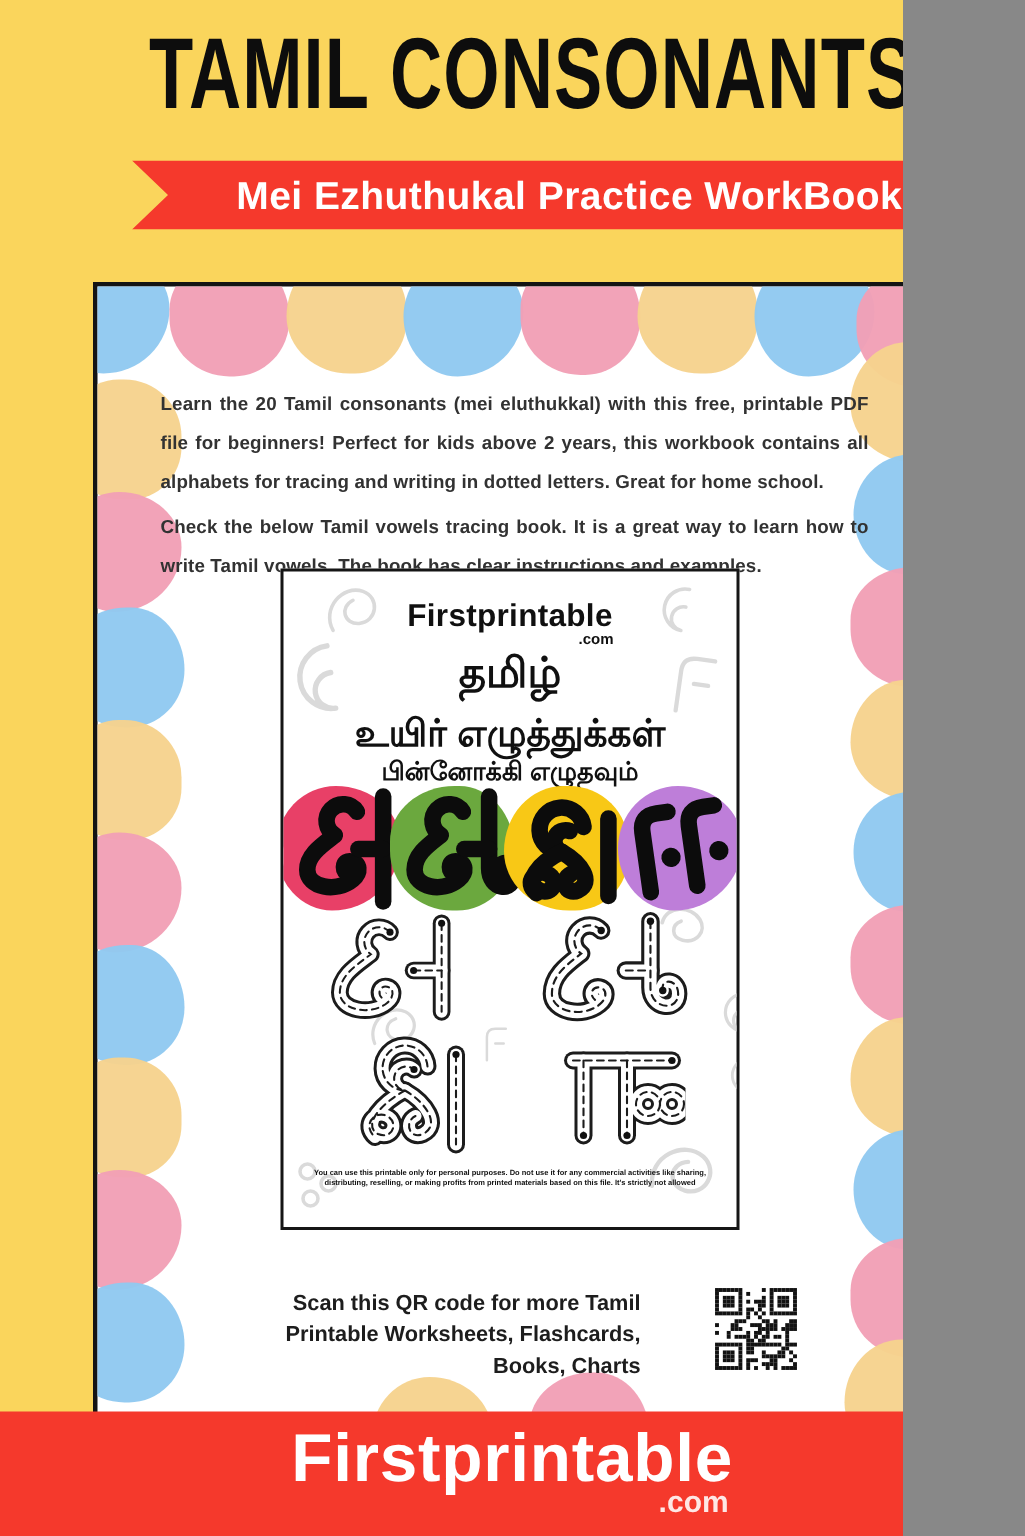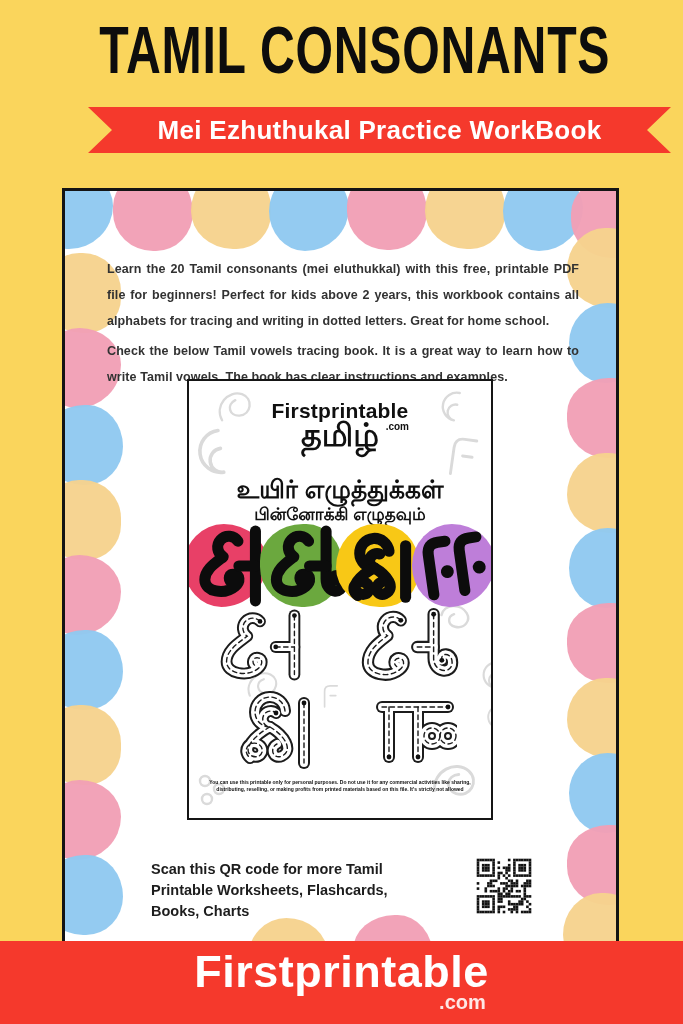--- a/index.html
+++ b/index.html
@@ -1,16 +1,16 @@
 <!DOCTYPE html>
 <html><head>
 <meta charset="utf-8">
 <style>
   html,body{margin:0;padding:0;background:#888;}
-  .page{position:relative;width:683px;height:1024px;overflow:hidden;background:#FAD55C;
+  .page{position:relative;width:602px;height:1024px;overflow:hidden;background:#FAD55C;
         font-family:"Liberation Sans",sans-serif;}
   
   .title-wrap{position:absolute;top:10px;left:0;width:683px;text-align:center;}
   .title{display:inline-block;font-size:67px;line-height:80px;font-weight:900;color:#0d0d0d;
          letter-spacing:1px;transform:scaleX(.72);transform-origin:center;white-space:nowrap;}
   .pdf-icon{position:absolute;left:21px;top:93px;width:80px;height:78px;}
   .pdf-label{position:absolute;left:0;top:46px;width:68px;text-align:center;color:#fff;
              font-size:23px;font-weight:700;letter-spacing:1px;}
   .ribbon{position:absolute;left:88px;top:107px;width:583px;height:46px;}
   .ribbon-text{position:absolute;left:0;top:0;width:583px;height:46px;display:flex;align-items:center;
@@ -25,37 +25,37 @@
   .para{position:absolute;left:42px;width:472px;color:#323232;font-size:12.5px;font-weight:700;
         line-height:26px;text-align:justify;letter-spacing:.1px;}
   
   .cover{position:absolute;left:122px;top:188px;width:302px;height:437px;background:#fff;
          border:2.5px solid #151515;overflow:hidden;}
   .cover .line{position:absolute;left:0;width:100%;text-align:center;color:#101010;}
   .wm{position:absolute;pointer-events:none;}
   .wm path,.wm circle{fill:none;stroke:#dadada;stroke-width:2.4;stroke-linecap:round;stroke-linejoin:round;}
   .brand{top:18px;font-size:21px;font-weight:800;letter-spacing:.2px;}
   .brand-suffix{top:40px;font-size:10px;font-weight:700;text-align:right!important;padding-right:82px;box-sizing:border-box;}
-  .tamil-title{top:36px;font-size:32px;font-weight:700;}
+  .tamil-title{top:52px;font-size:28px;font-weight:700;}
   .tamil-sub1{top:94px;font-size:25px;font-weight:700;}
   .tamil-sub2{top:124px;font-size:17px;font-weight:800;}
   .vowel-circle{position:absolute;top:143px;width:83px;height:83px;}
   .vowel-circle svg{position:absolute;left:-6px;top:-4px;overflow:visible;}
   .sl{fill:none;stroke:#0c0c0c;stroke-width:12;stroke-linecap:round;stroke-linejoin:round;}
   .sldot{fill:#0c0c0c;}
   .trace{position:absolute;}
   .tr-outer{fill:none;stroke:#1c1c1c;stroke-width:12;stroke-linecap:round;stroke-linejoin:round;}
   .tr-inner{fill:none;stroke:#ffffff;stroke-width:8;stroke-linecap:round;stroke-linejoin:round;}
   .tr-dash{fill:none;stroke:#1c1c1c;stroke-width:1.4;stroke-dasharray:4.5 3.5;stroke-linecap:round;}
   .tr-dot{fill:#101010;}
   .disclaimer{top:398px;font-size:5px;font-weight:600;line-height:7px;padding:0 10px;box-sizing:border-box;color:#2b2b2b;}
   .copyright{top:444px;font-size:7.5px;font-weight:800;}
   
   .scan-text{position:absolute;left:86px;top:668px;width:276px;color:#1d1d1d;font-size:14.5px;
-             font-weight:700;line-height:21px;}
+             font-weight:700;line-height:21px;text-align:right;}
   .qr{position:absolute;left:408px;top:664px;width:62px;height:62px;}
   
   .footer{position:absolute;left:0;bottom:0;width:683px;height:83px;display:flex;
           align-items:center;justify-content:center;z-index:10;}
   .footer-inner{display:inline-block;text-align:center;margin-top:-2px;}
   .footer-brand{color:#ffffff;font-size:45px;font-weight:800;letter-spacing:.5px;line-height:46px;}
   .footer-suffix{color:rgba(255,255,255,.88);font-size:20px;font-weight:600;text-align:right;margin-top:-4px;padding-right:3px;}
 </style>
 </head>
 <body>

